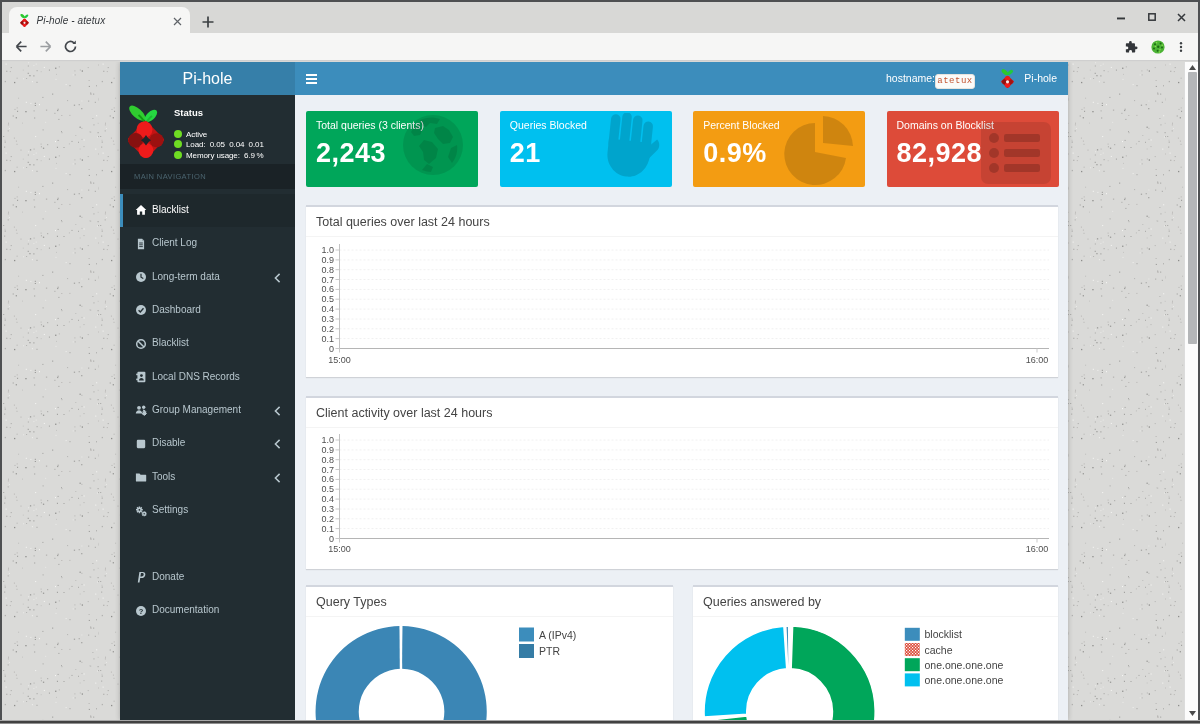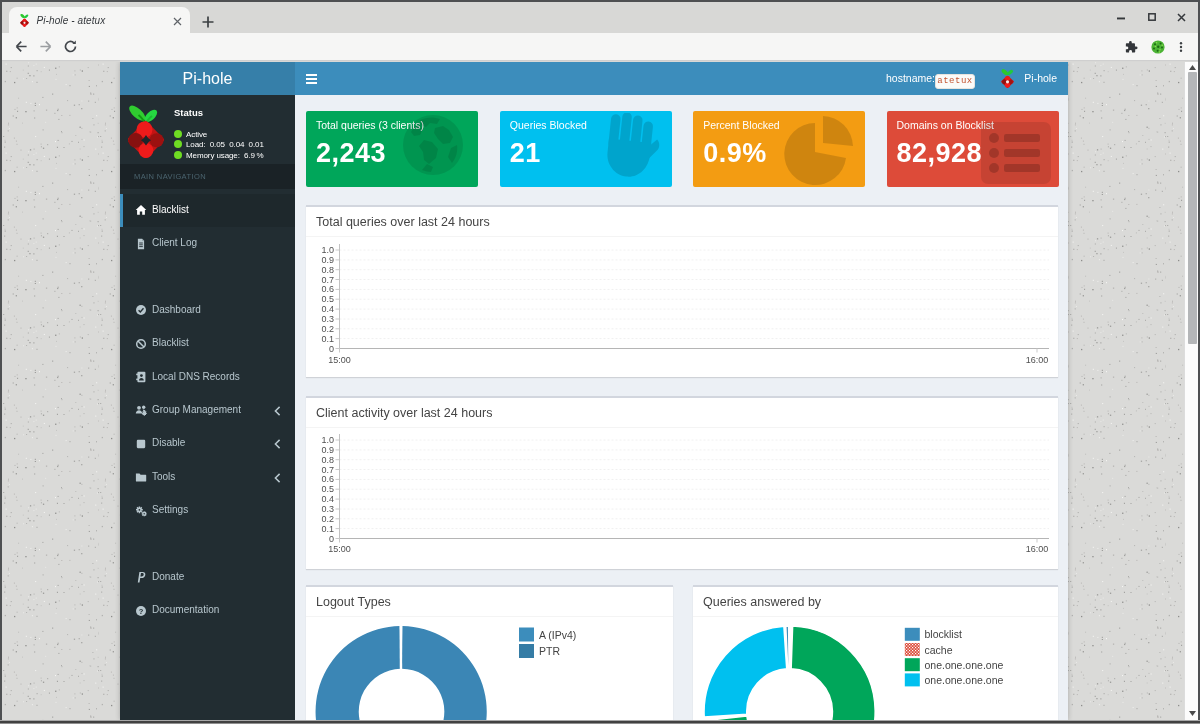--- a/index.html
+++ b/index.html
@@ -340,20 +340,34 @@
             <svg width="12" height="12" viewBox="0 0 12 12">
               <path d="M2.9 0.8h4.2l2 2V11.2H2.9z" fill="#b8c7ce"></path>
               <path d="M7.1 0.8l2 2h-2z" fill="#8a99a0"></path>
               <g stroke="#222d32" stroke-width="0.9">
                 <path d="M4.2 5h3.6M4.2 6.8h3.6M4.2 8.6h3.6"></path>
               </g>
             </svg>
           </span>
           <span class="mlab" style="color:#b8c7ce">Client Log</span>
         </div>
+        <div class="mitem" style="top:165.5px">
+          <span class="mico">
+            <svg width="12" height="12" viewBox="0 0 12 12">
+              <circle cx="6" cy="6" r="5" fill="#b8c7ce"></circle>
+              <path d="M6 2.8V6.2L8.3 7.5" stroke="#222d32" stroke-width="1.2" fill="none"></path>
+            </svg>
+          </span>
+          <span class="mlab" style="color:#b8c7ce">Long-term data</span>
+          <span class="chev">
+            <svg width="7" height="10" viewBox="0 0 7 10">
+              <path d="M5.6 0.9L1.4 5l4.2 4.1" stroke="#b8c7ce" stroke-width="1.5" fill="none"></path>
+            </svg>
+          </span>
+        </div>
         <div class="mitem" style="top:198.9px">
           <span class="mico">
             <svg width="12" height="12" viewBox="0 0 12 12">
               <circle cx="6" cy="6" r="5" fill="#b8c7ce"></circle>
               <path d="M3.6 6.2l1.7 1.7 3.2-3.6" stroke="#222d32" stroke-width="1.4" fill="none"></path>
             </svg>
           </span>
           <span class="mlab" style="color:#b8c7ce">Dashboard</span>
         </div>
         <div class="mitem" style="top:232.2px">
@@ -614,21 +628,21 @@
               <line x1="33.5" y1="112.5" x2="743" y2="112.5" stroke="#b5b5b5" stroke-width="1"></line>
               <line x1="33.5" y1="112.5" x2="33.5" y2="116.5" stroke="#c9c9c9" stroke-width="1"></line>
               <line x1="731" y1="112.5" x2="731" y2="116.5" stroke="#c9c9c9" stroke-width="1"></line>
               <text x="33.5" y="126" font-size="9" fill="#4f4f4f" text-anchor="middle" font-family="Liberation Sans">15:00</text>
               <text x="731" y="126" font-size="9" fill="#4f4f4f" text-anchor="middle" font-family="Liberation Sans">16:00</text>
             </svg>
           </div>
       </div>
       <div class="panel" style="left:11px;top:490px;width:367px;height:135px">
         <div class="phead">
-            <span class="ptitle">Logout Types</span>
+            <span class="ptitle">Query Types</span>
           </div>
         <div class="abs" style="left:0;top:29.5px">
             <svg width="367" height="103" viewBox="0 0 367 103">
               <path d="M96.50 9.01 A85.6 85.6 0 1 1 93.81 9.01 L94.55 51.81 A42.8 42.8 0 1 0 95.90 51.80 Z" fill="#3b86b5" stroke="#fff" stroke-width="0"></path>
               <line x1="95.0" y1="52.8" x2="94.7" y2="8.0" stroke="#fff" stroke-width="2.4"></line>
               <rect x="213" y="10.5" width="15" height="14" fill="#3c8dbc"></rect>
               <rect x="213" y="27" width="15" height="14" fill="#357ca5"></rect>
               <text x="233" y="21.5" font-size="10.5" fill="#434343" font-family="Liberation Sans">A (IPv4)</text>
               <text x="233" y="38" font-size="10.5" fill="#434343" font-family="Liberation Sans">PTR</text>
             </svg>

